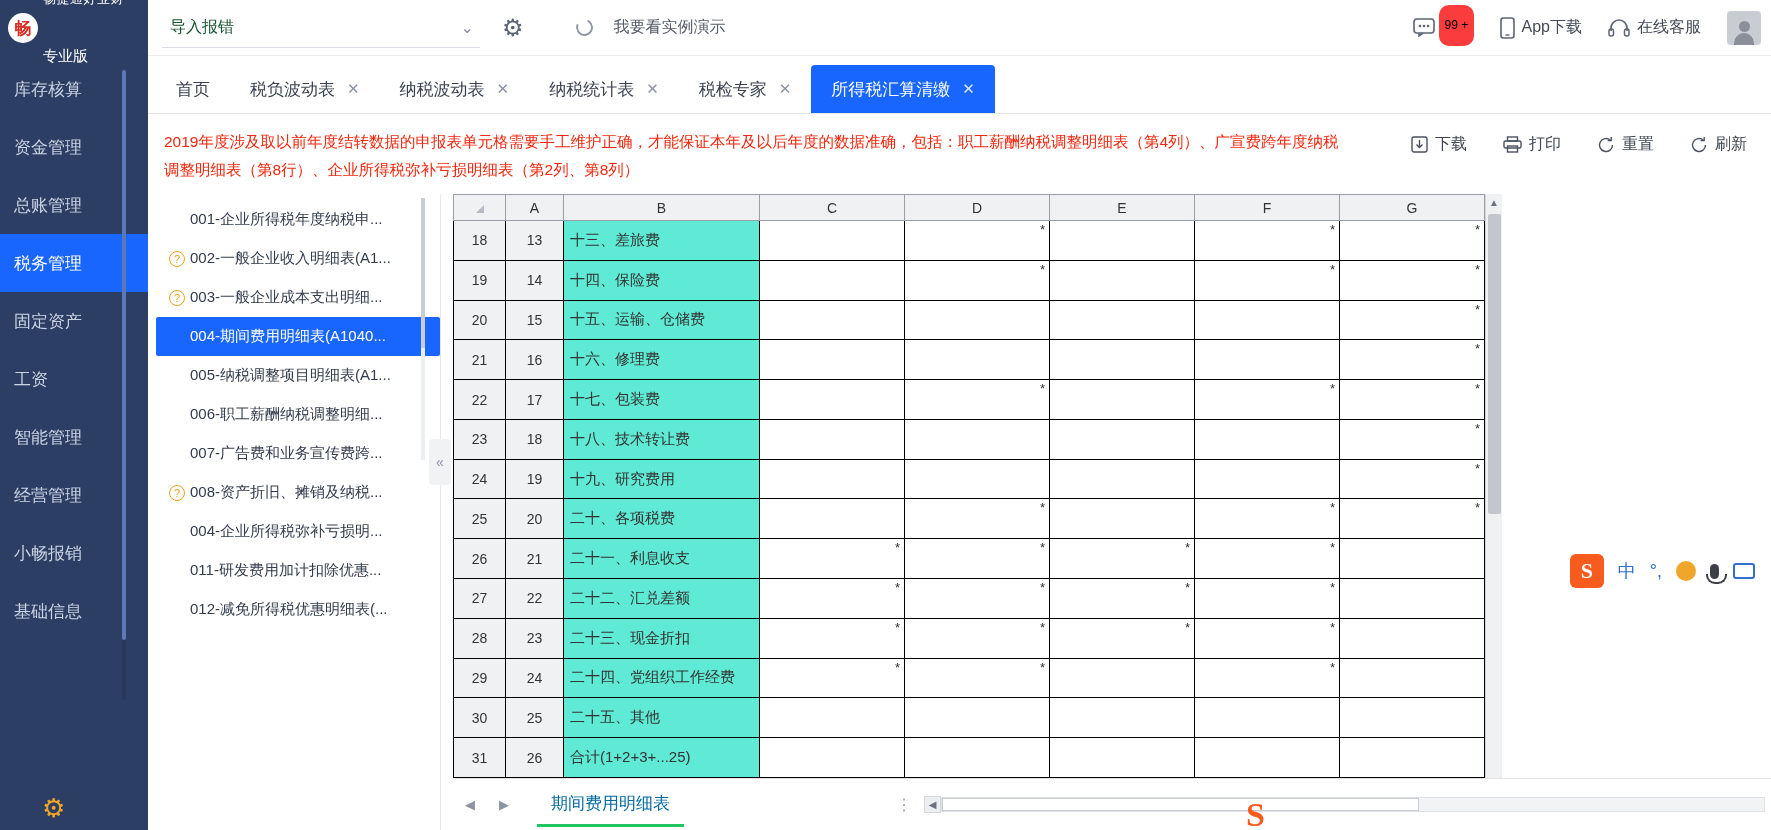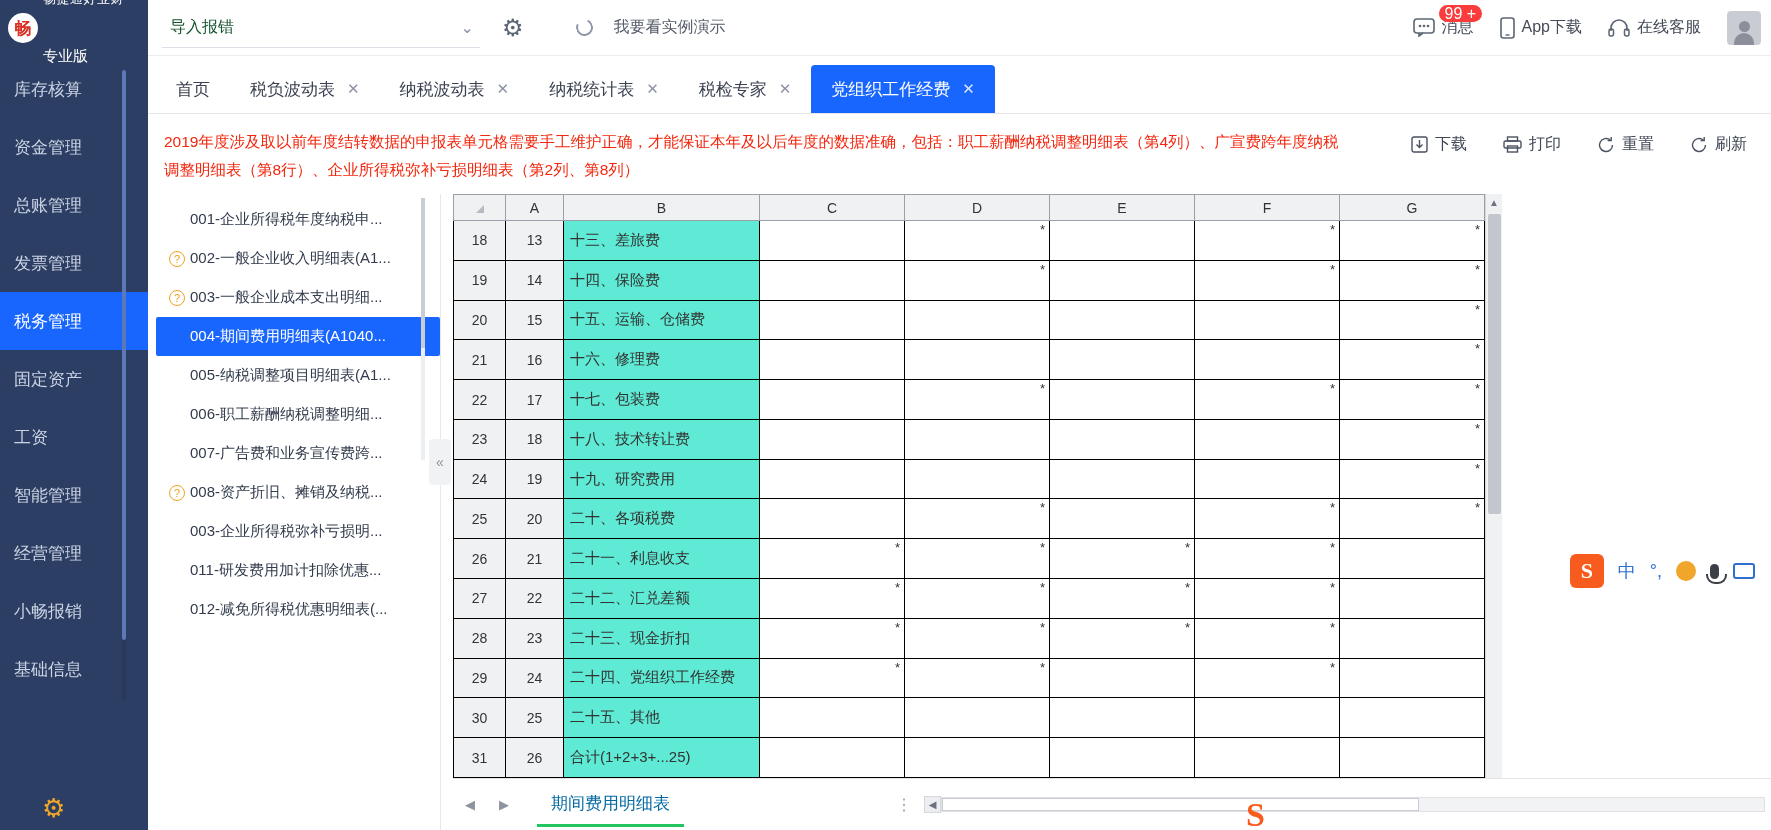--- a/index.html
+++ b/index.html
@@ -173,24 +173,24 @@
     font-size: 16px;
     color: #444b57;
     cursor: pointer;
     position: relative;
   }
   .badge {
     position: absolute;
     top: -12px;
     left: 26px;
     background: #fa3c3c;
-    color: #ffffff;
-    font-size: 16px;
+    color: #000000;
+    font-size: 12px;
     border-radius: 10px;
-    padding: 1px 6px;
+    padding: 13px 6px;
     line-height: 15px;
     white-space: nowrap;
   }
   .avatar {
     width: 34px; height: 34px;
     border-radius: 4px;
     background: #c9ccd3;
     display: flex;
     align-items: flex-end;
     justify-content: center;
@@ -572,23 +572,20 @@
     </div>
     <div class="nav-list">
       <div class="nav-item">
           <span>库存核算</span>
         </div>
       <div class="nav-item">
           <span>资金管理</span>
         </div>
       <div class="nav-item">
           <span>总账管理</span>
-        </div>
-      <div class="nav-item">
-          <span>发票管理</span>
         </div>
       <div class="nav-item active">
           <span>税务管理</span>
         </div>
       <div class="nav-item">
           <span>固定资产</span>
         </div>
       <div class="nav-item">
           <span>工资</span>
         </div>
@@ -670,21 +667,21 @@
       </div>
       <div class="tab">
         <span>纳税统计表</span>
         <span class="x">✕</span>
       </div>
       <div class="tab">
         <span>税检专家</span>
         <span class="x">✕</span>
       </div>
       <div class="tab active">
-        <span>党组织工作经费</span>
+        <span>所得税汇算清缴</span>
         <span class="x">✕</span>
       </div>
     </div>
 
     <div class="notice-row">
       <div class="notice">2019年度涉及取以前年度结转数据的申报表单元格需要手工维护正确，才能保证本年及以后年度的数据准确，包括：职工薪酬纳税调整明细表（第4列）、广宣费跨年度纳税调整明细表（第8行）、企业所得税弥补亏损明细表（第2列、第8列）</div>
       <div class="notice-actions">
         <div class="act">
           <svg width="17" height="17" viewBox="0 0 17 17">
             <rect x="1" y="1" width="15" height="15" rx="2" fill="none" stroke="#4a5160" stroke-width="1.4"></rect>
@@ -741,21 +738,21 @@
             <span>006-职工薪酬纳税调整明细...</span>
           </div>
         <div class="list-item">
             <span>007-广告费和业务宣传费跨...</span>
           </div>
         <div class="list-item">
             <span class="q">?</span>
             <span>008-资产折旧、摊销及纳税...</span>
           </div>
         <div class="list-item">
-            <span>003-企业所得税弥补亏损明...</span>
+            <span>004-企业所得税弥补亏损明...</span>
           </div>
         <div class="list-item">
             <span>011-研发费用加计扣除优惠...</span>
           </div>
         <div class="list-item">
             <span>012-减免所得税优惠明细表(...</span>
           </div>
         <div class="list-scroll">
             <i></i>
           </div>

